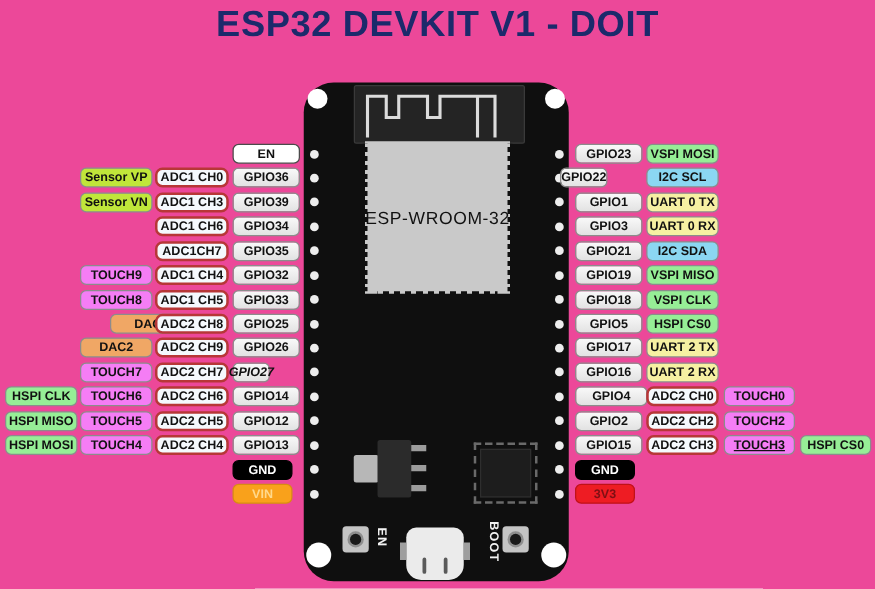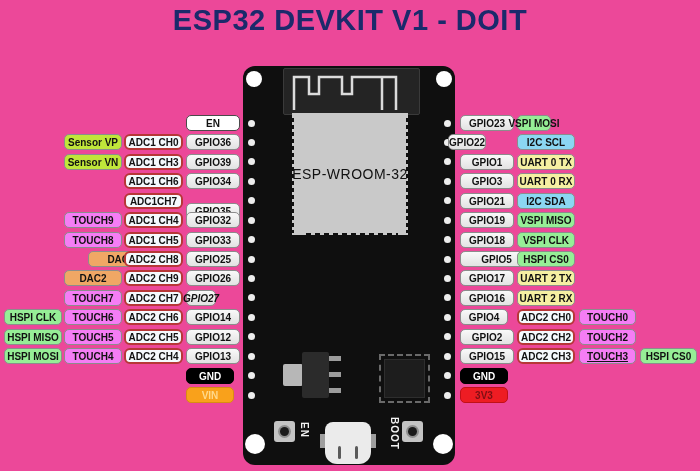--- a/index.html
+++ b/index.html
@@ -7,21 +7,21 @@
     position:relative;width:700px;height:471px;background:#ec4899;overflow:hidden;
     font-family:"Liberation Sans","DejaVu Sans",sans-serif;
   }
   .title{
     position:absolute;top:4px;left:0;width:700px;text-align:center;
     font-size:29px;font-weight:bold;letter-spacing:.5px;color:var(--c-title,#1b2a6b);
   }
   
   .board{
     position:absolute;left:243px;top:66px;width:212px;height:399px;
-    background:var(--c-board,#0f0f0f);border-radius:12px;
+    background:var(--c-board,#0f0f0f);border-radius:24px;
   }
   .antenna{
     position:absolute;left:40px;top:2px;width:135px;height:45px;
     background:#242424;border:1px solid #3a3a3a;border-radius:2px;
   }
   .antenna svg{display:block;}
   .hole{position:absolute;background:#fff;border-radius:50%;}
   .hole.tl{left:3px;top:5px;width:16px;height:16px;}
   .hole.tr{left:193px;top:5px;width:16px;height:16px;}
   .hole.bl{left:2px;top:368px;width:20px;height:20px;}
@@ -182,21 +182,21 @@
       <div class="pin-cell k-en" style="left: 186px; width: 54px; top: 115px;">EN</div>
       <div class="pin-cell k-sensor" style="left: 64px; width: 58px; top: 134px;">Sensor VP</div>
       <div class="pin-cell k-adc" style="left: 124px; width: 59px; top: 134px;">ADC1 CH0</div>
       <div class="pin-cell k-gpio" style="left: 186px; width: 54px; top: 134px;">GPIO36</div>
       <div class="pin-cell k-sensor" style="left: 64px; width: 58px; top: 154px;">Sensor VN</div>
       <div class="pin-cell k-adc" style="left: 124px; width: 59px; top: 154px;">ADC1 CH3</div>
       <div class="pin-cell k-gpio" style="left: 186px; width: 54px; top: 154px;">GPIO39</div>
       <div class="pin-cell k-adc" style="left: 124px; width: 59px; top: 173px;">ADC1 CH6</div>
       <div class="pin-cell k-gpio" style="left: 186px; width: 54px; top: 173px;">GPIO34</div>
       <div class="pin-cell k-adc" style="left: 124px; width: 59px; top: 193px;">ADC1CH7</div>
-      <div class="pin-cell k-gpio" style="left: 186px; width: 54px; top: 203px;">GPIO35</div>
+      <div class="pin-cell k-gpio" style="left: 186px; width: 54px; top: 193px;">GPIO35</div>
       <div class="pin-cell k-touch" style="left: 64px; width: 58px; top: 212px;">TOUCH9</div>
       <div class="pin-cell k-adc" style="left: 124px; width: 59px; top: 212px;">ADC1 CH4</div>
       <div class="pin-cell k-gpio" style="left: 186px; width: 54px; top: 212px;">GPIO32</div>
       <div class="pin-cell k-touch" style="left: 64px; width: 58px; top: 232px;">TOUCH8</div>
       <div class="pin-cell k-adc" style="left: 124px; width: 59px; top: 232px;">ADC1 CH5</div>
       <div class="pin-cell k-gpio" style="left: 186px; width: 54px; top: 232px;">GPIO33</div>
       <div class="pin-cell k-dac" style="left: 64px; width: 66px; top: 251px; margin-left: 24px;">DAC1</div>
       <div class="pin-cell k-adc" style="left: 124px; width: 59px; top: 251px;">ADC2 CH8</div>
       <div class="pin-cell k-gpio" style="left: 186px; width: 54px; top: 251px;">GPIO25</div>
       <div class="pin-cell k-dac" style="left: 64px; width: 58px; top: 270px;">DAC2</div>
@@ -213,40 +213,40 @@
       <div class="pin-cell k-touch" style="left: 64px; width: 58px; top: 329px;">TOUCH5</div>
       <div class="pin-cell k-adc" style="left: 124px; width: 59px; top: 329px;">ADC2 CH5</div>
       <div class="pin-cell k-gpio" style="left: 186px; width: 54px; top: 329px;">GPIO12</div>
       <div class="pin-cell k-spi" style="left: 4px; width: 58px; top: 348px;">HSPI MOSI</div>
       <div class="pin-cell k-touch" style="left: 64px; width: 58px; top: 348px;">TOUCH4</div>
       <div class="pin-cell k-adc" style="left: 124px; width: 59px; top: 348px;">ADC2 CH4</div>
       <div class="pin-cell k-gpio" style="left: 186px; width: 54px; top: 348px;">GPIO13</div>
       <div class="pin-cell k-gnd" style="left: 186px; width: 54px; top: 368px;">GND</div>
       <div class="pin-cell k-vin" style="left: 186px; width: 54px; top: 387px;">VIN</div>
       <div class="pin-cell k-gpio" style="left: 460px; width: 54px; top: 115px;">GPIO23</div>
-      <div class="pin-cell k-spi" style="left: 517px; width: 34px; top: 115px;">VSPI MOSI</div>
+      <div class="pin-cell k-spi" style="left: 517px; width: 58px; top: 115px;">VSPI MOSI</div>
       <div class="pin-cell k-gpio" style="left: 448px; width: 38px; top: 134px;">GPIO22</div>
       <div class="pin-cell k-i2c" style="left: 517px; width: 58px; top: 134px;">I2C SCL</div>
       <div class="pin-cell k-gpio" style="left: 460px; width: 54px; top: 154px;">GPIO1</div>
       <div class="pin-cell k-uart" style="left: 517px; width: 58px; top: 154px;">UART 0 TX</div>
       <div class="pin-cell k-gpio" style="left: 460px; width: 54px; top: 173px;">GPIO3</div>
       <div class="pin-cell k-uart" style="left: 517px; width: 58px; top: 173px;">UART 0 RX</div>
       <div class="pin-cell k-gpio" style="left: 460px; width: 54px; top: 193px;">GPIO21</div>
       <div class="pin-cell k-i2c" style="left: 517px; width: 58px; top: 193px;">I2C SDA</div>
       <div class="pin-cell k-gpio" style="left: 460px; width: 54px; top: 212px;">GPIO19</div>
       <div class="pin-cell k-spi" style="left: 517px; width: 58px; top: 212px;">VSPI MISO</div>
       <div class="pin-cell k-gpio" style="left: 460px; width: 54px; top: 232px;">GPIO18</div>
       <div class="pin-cell k-spi" style="left: 517px; width: 58px; top: 232px;">VSPI CLK</div>
-      <div class="pin-cell k-gpio" style="left: 460px; width: 73px; top: 251px;">GPIO5</div>
+      <div class="pin-cell k-gpio" style="left: 460px; width: 54px; top: 251px;">GPIO5</div>
       <div class="pin-cell k-spi" style="left: 517px; width: 58px; top: 251px;">HSPI CS0</div>
       <div class="pin-cell k-gpio" style="left: 460px; width: 54px; top: 270px;">GPIO17</div>
       <div class="pin-cell k-uart" style="left: 517px; width: 58px; top: 270px;">UART 2 TX</div>
       <div class="pin-cell k-gpio" style="left: 460px; width: 54px; top: 290px;">GPIO16</div>
       <div class="pin-cell k-uart" style="left: 517px; width: 58px; top: 290px;">UART 2 RX</div>
-      <div class="pin-cell k-gpio" style="left: 460px; width: 48px; top: 309px; text-align: center;">GPIO4</div>
+      <div class="pin-cell k-gpio" style="left: 460px; width: 58px; top: 309px; text-align: center;">GPIO4</div>
       <div class="pin-cell k-adc" style="left: 517px; width: 58px; top: 309px;">ADC2 CH0</div>
       <div class="pin-cell k-touch" style="left: 579px; width: 57px; top: 309px;">TOUCH0</div>
       <div class="pin-cell k-gpio" style="left: 460px; width: 54px; top: 329px;">GPIO2</div>
       <div class="pin-cell k-adc" style="left: 517px; width: 58px; top: 329px;">ADC2 CH2</div>
       <div class="pin-cell k-touch" style="left: 579px; width: 57px; top: 329px;">TOUCH2</div>
       <div class="pin-cell k-gpio" style="left: 460px; width: 54px; top: 348px;">GPIO15</div>
       <div class="pin-cell k-adc" style="left: 517px; width: 58px; top: 348px;">ADC2 CH3</div>
       <div class="pin-cell k-touch" style="left: 579px; width: 57px; top: 348px; text-decoration: underline;">TOUCH3</div>
       <div class="pin-cell k-spi" style="left: 640px; width: 57px; top: 348px;">HSPI CS0</div>
       <div class="pin-cell k-gnd" style="left: 460px; width: 54px; top: 368px;">GND</div>

